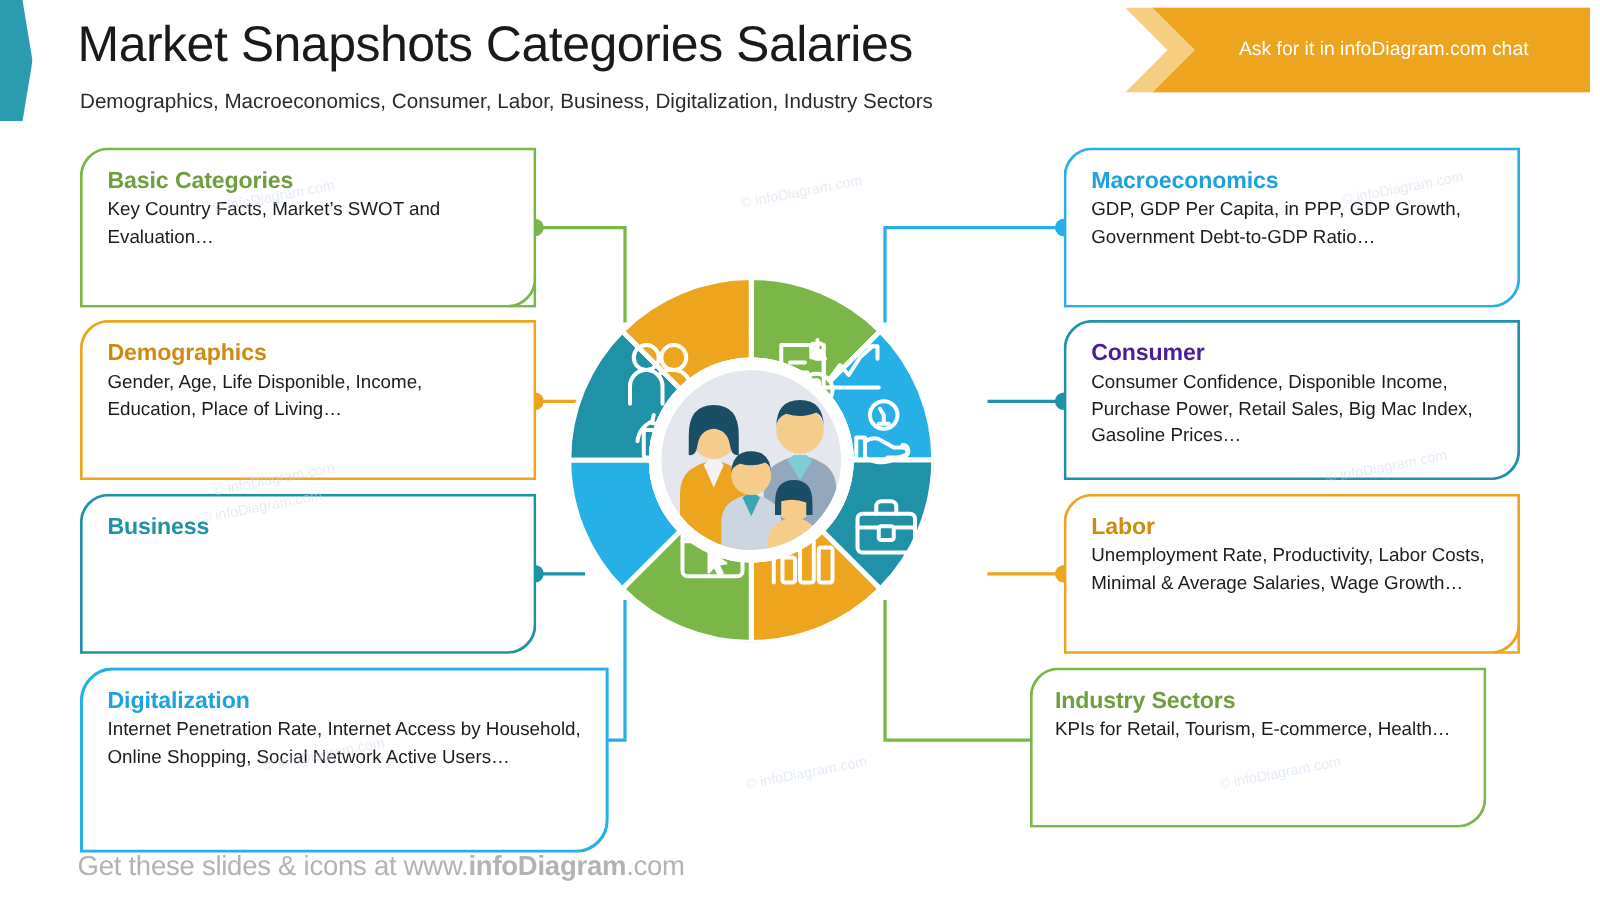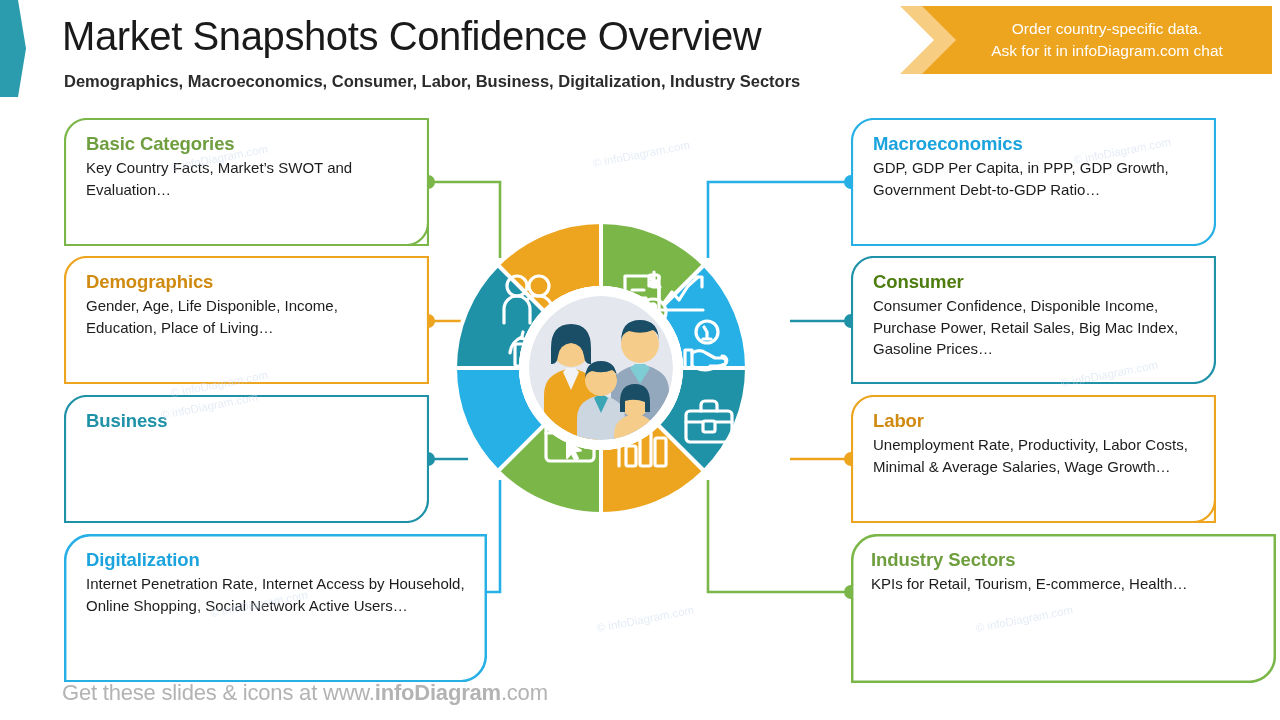--- a/index.html
+++ b/index.html
@@ -17,21 +17,21 @@
   }
 
   
   .title {
     position: absolute; left: 62px; top: 12px;
     font-size: 40px; font-weight: 400; color: #1a1a1a;
     letter-spacing: -0.4px; line-height: 48px; white-space: nowrap;
   }
   .subtitle {
     position: absolute; left: 64px; top: 70px;
-    font-size: 16.5px; font-weight: 700; color: #2b2b2b;
+    font-size: 16.5px; font-weight: 400; color: #2b2b2b;
     line-height: 22px; white-space: nowrap;
   }
 
   
   .ribbon { position: absolute; left: 900px; top: 6px; width: 372px; height: 68px; }
   .ribbon svg { position: absolute; inset: 0; }
   .ribbon-text {
     position: absolute; left: 52px; top: 0; width: 310px; height: 68px;
     display: flex; flex-direction: column; align-items: center; justify-content: center;
     color: #ffffff; font-size: 15.5px; line-height: 22px; text-align: center;
@@ -79,30 +79,29 @@
 <body>
 
 <div id="slide">
 
   <div class="accent-bar">
     <svg viewBox="0 0 26 97" width="26" height="97">
       <path d="M0 0 H18 L26 48.5 L18 97 H0 Z" fill="#2a9cad"></path>
     </svg>
   </div>
 
-  <div class="title">Market Snapshots Confidence Overview</div>
+  <div class="title">Market Snapshots Categories Salaries</div>
   <div class="subtitle">Demographics, Macroeconomics, Consumer, Labor, Business, Digitalization, Industry Sectors</div>
 
   <div class="ribbon">
     <svg viewBox="0 0 372 68" width="372" height="68">
       <path d="M0 0 H372 V68 H0 L34 34 Z" fill="#f7cd82"></path>
       <path d="M22 0 H372 V68 H22 L56 34 Z" fill="#eda41e"></path>
     </svg>
     <div class="ribbon-text">
-      <span>Order country-specific data.</span>
       <span>Ask for it in infoDiagram.com chat</span>
     </div>
   </div>
 
   <svg id="connectors" viewBox="0 0 1280 720">
 
     <path d="M428 182 H500 V258" stroke="#7ab648" stroke-width="2.6" fill="none"></path>
     <circle cx="428" cy="182" r="7" fill="#7ab648"></circle>
 
     <path d="M428 321 H468" stroke="#eda41e" stroke-width="2.6" fill="none"></path>
@@ -164,34 +163,34 @@
       <path d="M22 1 H364 V105 A22 22 0 0 1 343 127 H1 V23 A22 22 0 0 1 22 1 Z" fill="#fff" stroke="#26b0e6" stroke-width="2.2"></path>
     </svg>
     <h3 style="color:#1aa3dd">Macroeconomics</h3>
     <p>GDP, GDP Per Capita, in PPP, GDP Growth, Government Debt-to-GDP Ratio…</p>
   </div>
 
   <div class="card" style="left:851px; top:256px; width:365px; height:128px;">
     <svg class="cborder" viewBox="0 0 365 128" preserveAspectRatio="none">
       <path d="M22 1 H364 V105 A22 22 0 0 1 343 127 H1 V23 A22 22 0 0 1 22 1 Z" fill="#fff" stroke="#1f92a8" stroke-width="2.2"></path>
     </svg>
-    <h3 style="color:#4d7c0f">Consumer</h3>
+    <h3 style="color:#4c1d95">Consumer</h3>
     <p>Consumer Confidence, Disponible Income, Purchase Power, Retail Sales, Big Mac Index, Gasoline Prices…</p>
   </div>
 
   <div class="card" style="left:851px; top:395px; width:365px; height:128px;">
     <svg class="cborder" viewBox="0 0 365 128" preserveAspectRatio="none">
       <path d="M22 1 H364 V127 H1 V23 A22 22 0 0 1 22 1 Z" fill="#fff" stroke="#eda41e" stroke-width="2.2"></path>
       <path d="M364 105 A22 22 0 0 1 343 127" fill="#fff" stroke="#eda41e" stroke-width="2.2"></path>
     </svg>
     <h3 style="color:#d08a10">Labor</h3>
     <p>Unemployment Rate, Productivity, Labor Costs, Minimal &amp; Average Salaries, Wage Growth…</p>
   </div>
 
-  <div class="card" style="left:851px; top:534px; width:425px; height:128px;padding-left:20px;">
+  <div class="card" style="left:824px; top:534px; width:365px; height:128px;padding-left:20px;">
     <svg class="cborder" viewBox="0 0 365 128" preserveAspectRatio="none">
       <path d="M22 1 H364 V105 A22 22 0 0 1 343 127 H1 V23 A22 22 0 0 1 22 1 Z" fill="#fff" stroke="#7ab648" stroke-width="2.2"></path>
     </svg>
     <h3 style="color:#6f9e3f">Industry Sectors</h3>
     <p>KPIs for Retail, Tourism, E-commerce, Health…</p>
   </div>
 
   <svg id="wheel" viewBox="0 0 292 292">
     <defs>
       <clipPath id="centerClip">

